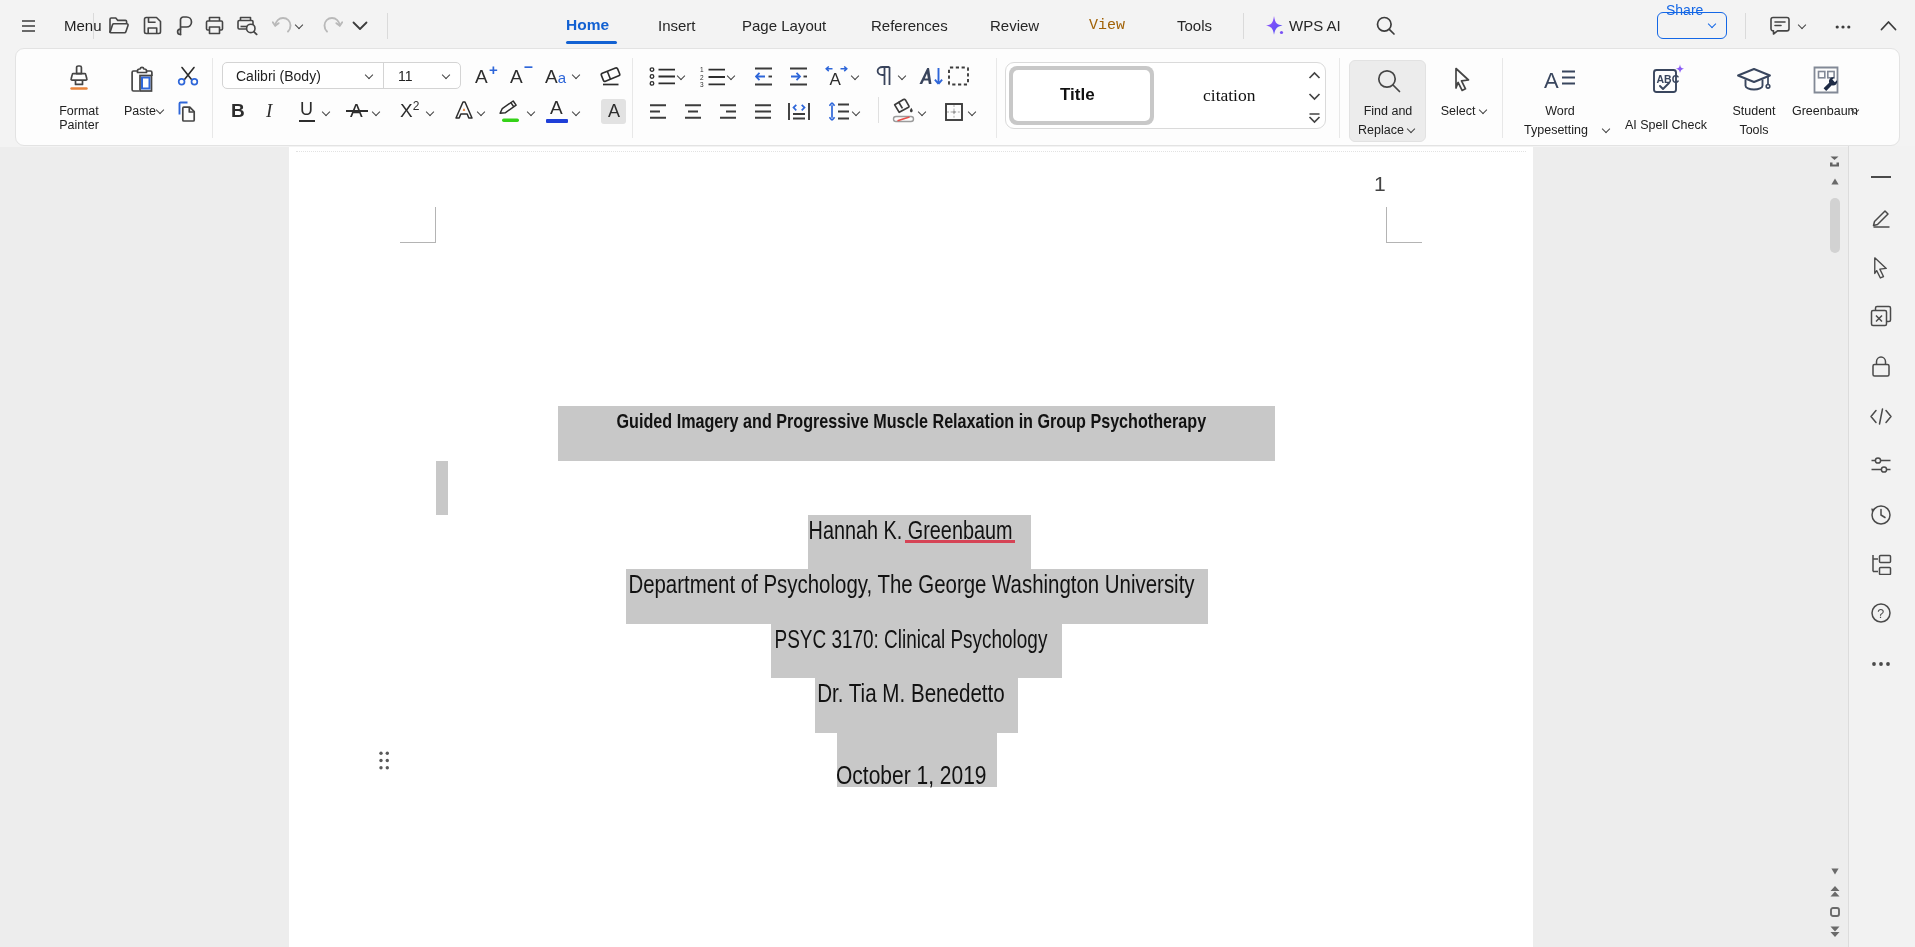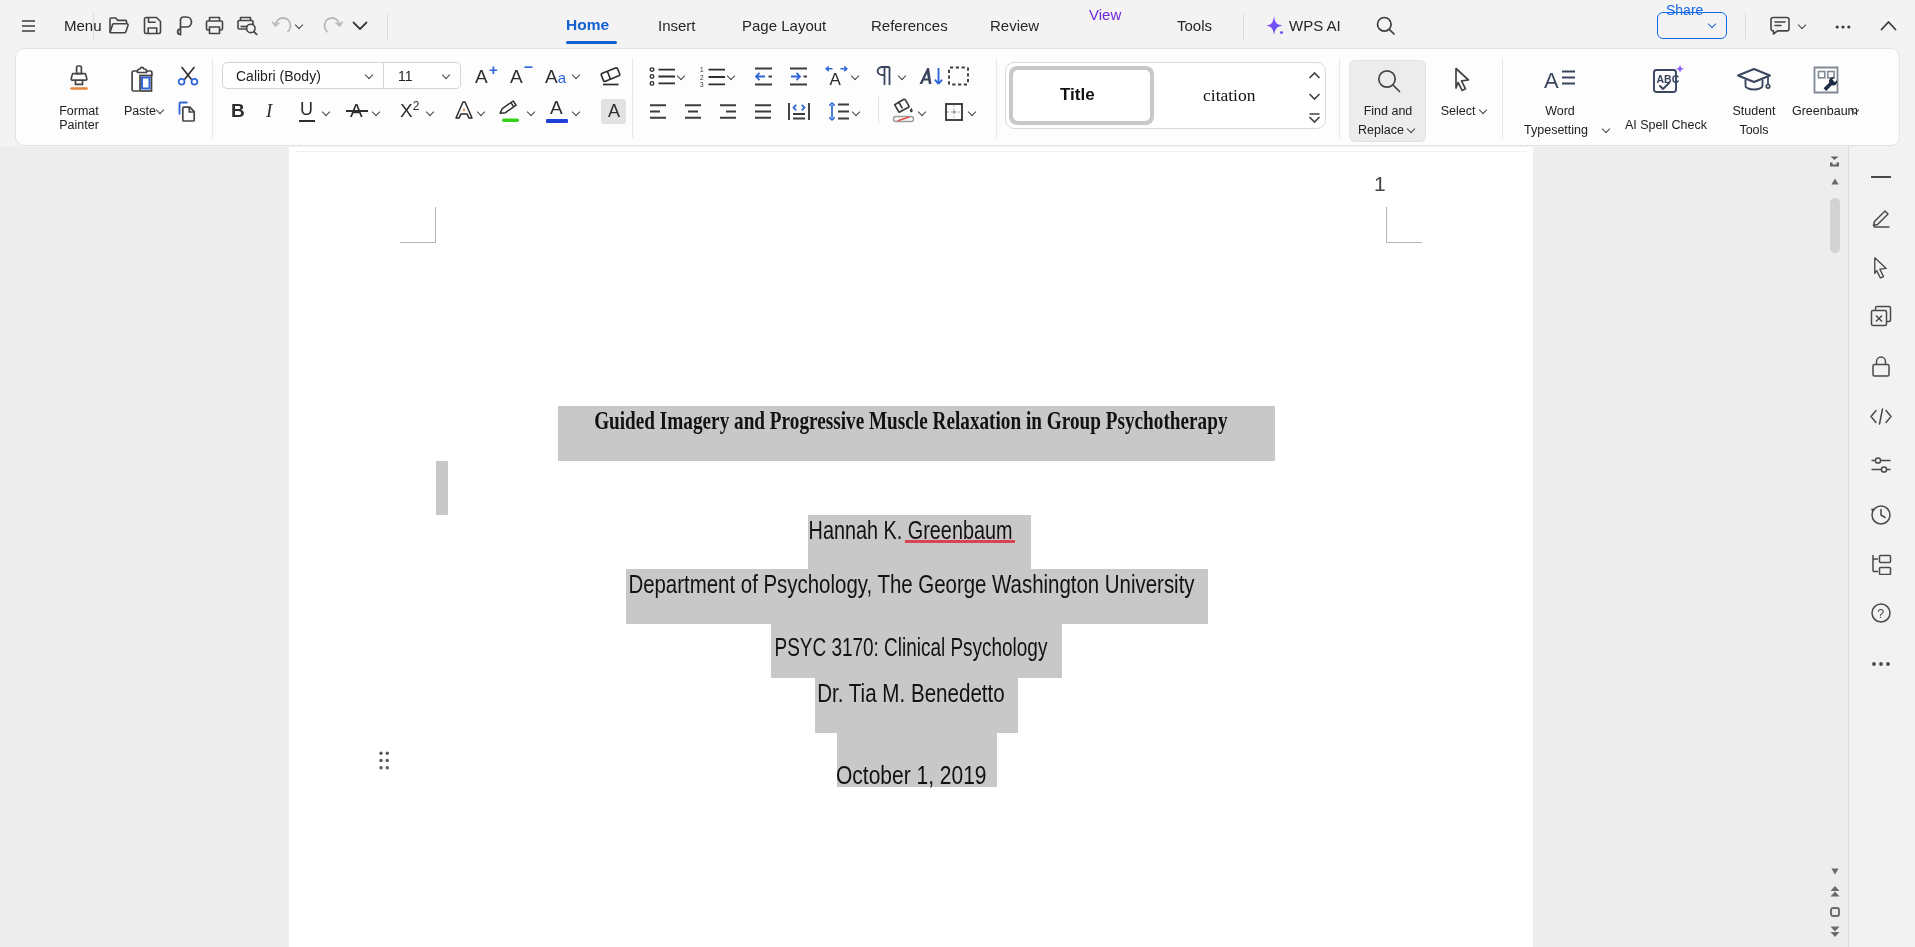--- a/index.html
+++ b/index.html
@@ -66,21 +66,21 @@
   <path d="M1.5 1.5 8 8l6.5-6.5" fill="none" stroke="#3c3c3c" stroke-width="1.8" stroke-linecap="round" stroke-linejoin="round"></path>
 </svg>
 <div class="vsep" style="left:387px;top:13px;height:26px;"></div>
 
 <div class="abs" style="left:566px;top:16px;font-size:15.5px;font-weight:700;color:#1261d2;">Home</div>
 <div class="abs" style="left:566px;top:41px;width:51px;height:3px;border-radius:2px;background:#1261d2;"></div>
 <div class="abs" style="left:658px;top:17px;font-size:15px;color:#262626;">Insert</div>
 <div class="abs" style="left:742px;top:17px;font-size:15px;color:#262626;text-align:right;">Page Layout</div>
 <div class="abs" style="left:871px;top:17px;font-size:15px;color:#262626;">References</div>
 <div class="abs" style="left:990px;top:17px;font-size:15px;color:#262626;">Review</div>
-<div class="abs" style="left:1089px;top:6px;font-size:15px;color:#6d28d9;">View</div>
+<div class="abs" style="left:1089px;top:17px;font-size:15px;color:#a16207;font-family:Liberation Mono, monospace;">View</div>
 <div class="abs" style="left:1177px;top:17px;font-size:15px;color:#262626;">Tools</div>
 <div class="vsep" style="left:1243px;top:13px;height:26px;"></div>
 <svg class="ico" style="left:1264px;top:14px" width="22" height="24" viewBox="0 0 22 24">
   <defs>
       <linearGradient id="wg" x1="0" y1="0" x2="1" y2="1">
         <stop offset="0" stop-color="#9c4dff"></stop>
         <stop offset="1" stop-color="#4a54f1"></stop>
       </linearGradient>
     </defs>
   <path d="M10 2c.6 3.8 1.4 6.4 2.9 7.6 1.2 1 3 1.6 5.6 1.9-3 .6-4.7 1.3-5.8 2.5-1.2 1.3-2.1 3.4-2.7 6.7-.5-3.3-1.3-5.4-2.5-6.7-1.1-1.2-2.8-2-5.5-2.5 2.6-.4 4.3-1 5.4-2C8.7 8.3 9.5 5.7 10 2z" fill="url(#wg)"></path>
@@ -357,24 +357,24 @@
 <div class="abs" style="left:1374px;top:172px;font-size:21px;color:#444;">1</div>
 
 <div class="hl" style="left:558px;top:406px;width:717px;height:55px;"></div>
 <div class="hl" style="left:436px;top:461px;width:11.5px;height:54px;"></div>
 <div class="hl" style="left:808px;top:515px;width:223px;height:54px;"></div>
 <div class="hl" style="left:626px;top:569px;width:582px;height:54.5px;"></div>
 <div class="hl" style="left:771px;top:623.5px;width:291px;height:54.5px;"></div>
 <div class="hl" style="left:815px;top:678px;width:203px;height:54.5px;"></div>
 <div class="hl" style="left:837px;top:732.5px;width:160px;height:54.5px;"></div>
 
-<div class="docline" style="top:407.5px;font-size:25px;line-height:25px;font-weight:700;font-family:Liberation Serif, serif;"><span id="t1" style="transform:scaleX(0.769);">Guided Imagery and Progressive Muscle Relaxation in Group Psychotherapy</span></div>
+<div class="docline" style="top:407.5px;font-size:21px;line-height:25px;font-weight:700;"><span id="t1" style="transform:scaleX(0.769);">Guided Imagery and Progressive Muscle Relaxation in Group Psychotherapy</span></div>
 <div class="docline" style="top:517.8px;font-size:25px;line-height:25px;"><span id="t2" style="transform:scaleX(0.793);">Hannah K. Greenbaum</span></div>
 <div class="docline" style="top:572.2px;font-size:25px;line-height:25px;"><span id="t3" style="transform:scaleX(0.817);">Department of Psychology, The George Washington University</span></div>
-<div class="docline" style="top:626.6px;font-size:25px;line-height:25px;margin-top:8px;"><span id="t4" style="transform:scaleX(0.758);">PSYC 3170: Clinical Psychology</span></div>
+<div class="docline" style="top:626.6px;font-size:25px;line-height:25px;"><span id="t4" style="transform:scaleX(0.758);">PSYC 3170: Clinical Psychology</span></div>
 <div class="docline" style="top:681px;font-size:25px;line-height:25px;"><span id="t5" style="transform:scaleX(0.823);">Dr. Tia M. Benedetto</span></div>
 <div class="docline" style="top:735.4px;font-size:26px;line-height:25px;margin-top:28px;"><span id="t6" style="transform:scaleX(0.807);">October 1, 2019</span></div>
 
 <div class="abs" style="left:905px;top:540px;width:110px;height:2.5px;background:#d64456;"></div>
 
 <svg class="ico" style="left:377px;top:749px" width="15" height="22" viewBox="0 0 15 22">
   <g fill="#5a5a5a">
     <circle cx="4" cy="4.2" r="1.7"></circle>
       <circle cx="10.3" cy="4.2" r="1.7"></circle>
     <circle cx="4" cy="11.5" r="1.7"></circle>

